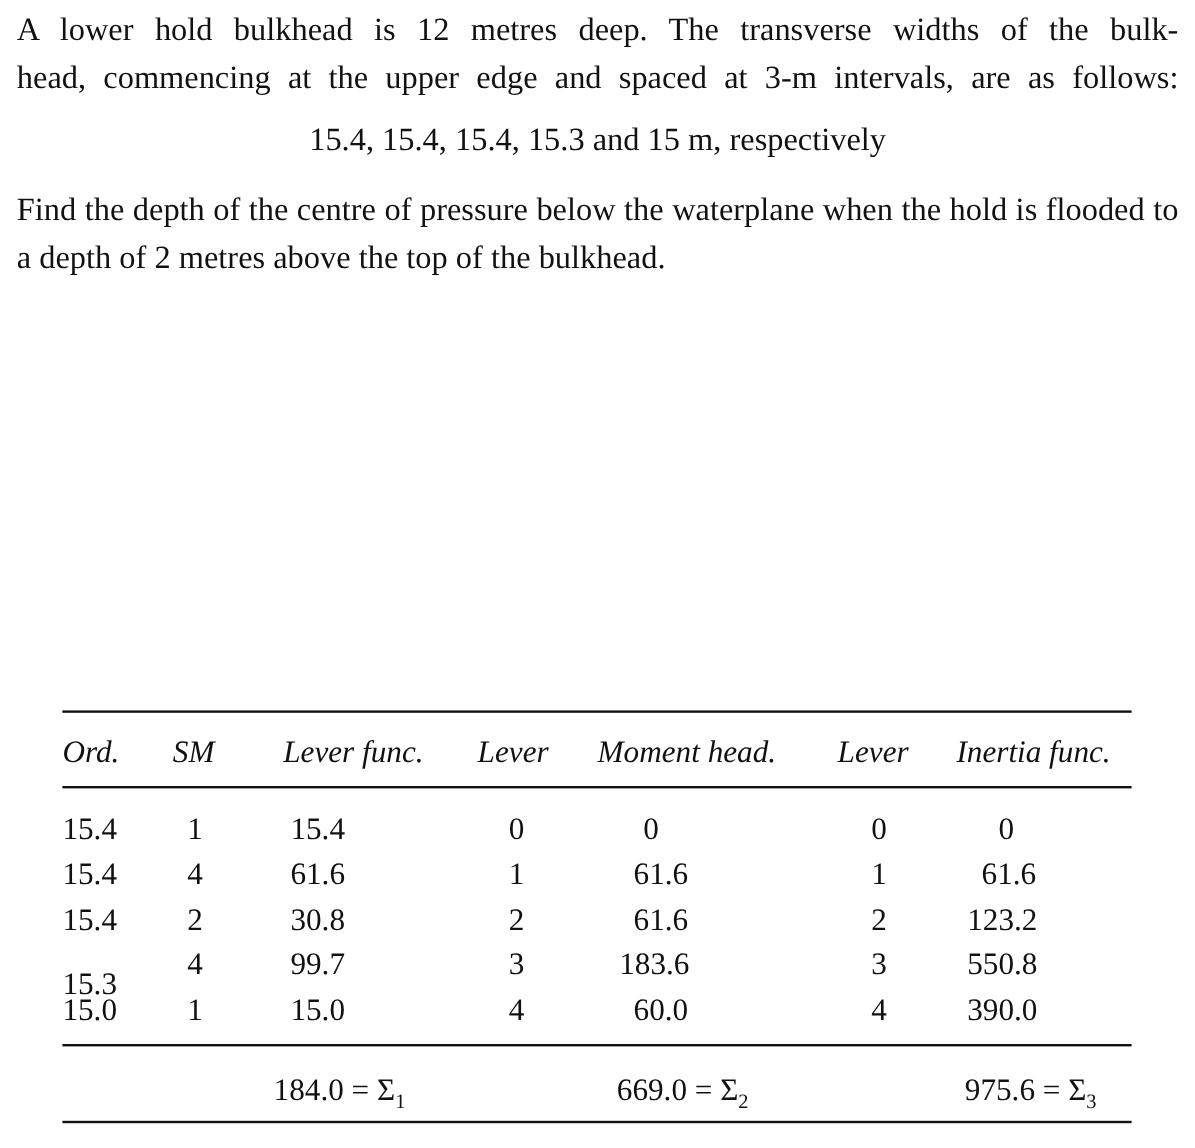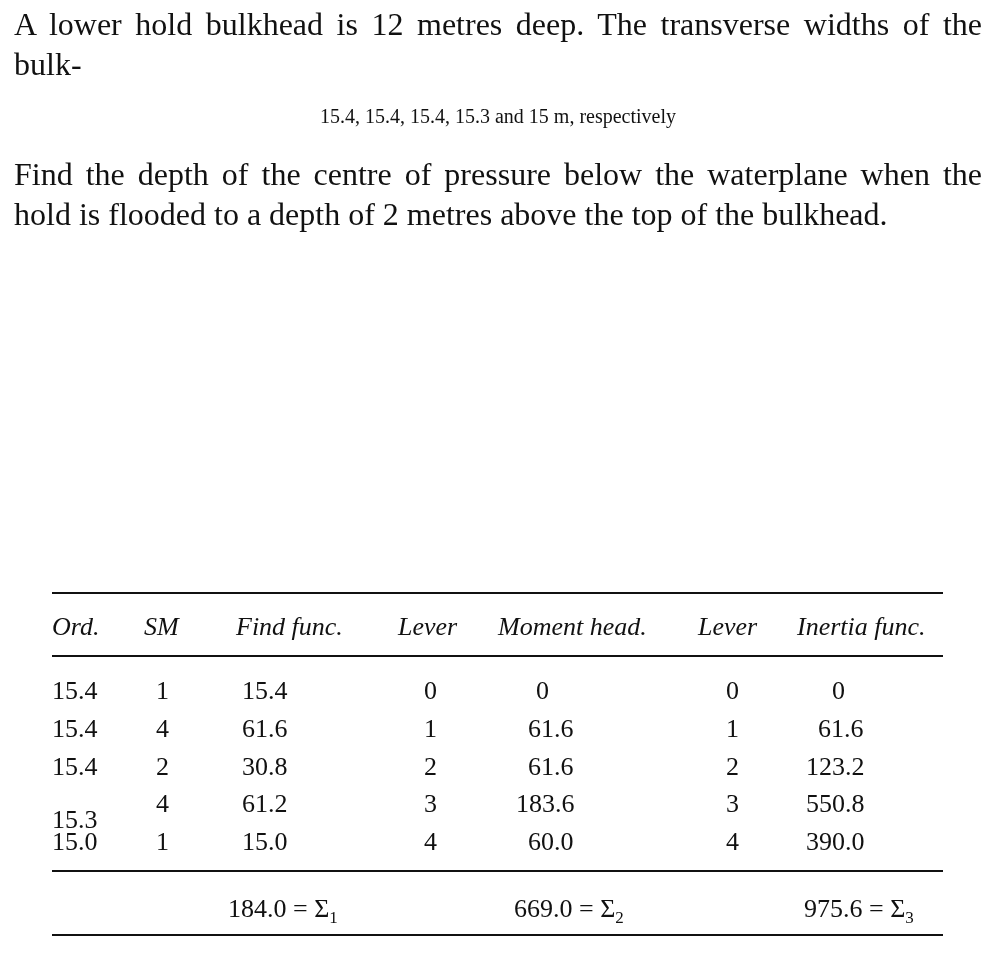--- a/index.html
+++ b/index.html
@@ -2,53 +2,54 @@
 <html><head>
   <meta charset="utf-8">
   <style>
     html, body { margin: 0; padding: 0; background: #ffffff; }
     body {
       width: 996px; height: 957px; position: relative; overflow: hidden;
       font-family: "Liberation Serif", "DejaVu Serif", serif; color: #111;
     }
     .para {
       position: absolute; left: 14px; width: 968px;
-      font-size: 32px; line-height: 40px; text-align: justify;
+      font-size: 27px; line-height: 40px; text-align: justify;
       margin: 0;
     }
     #p1 { top: 4px; text-align-last: justify; }
     #p1 .l2 { display: block; }
     .center-line {
       position: absolute; top: 96px; left: 0; width: 996px;
-      text-align: center; font-size: 20px; line-height: 40px;
+      text-align: center; font-size: 27px; line-height: 40px;
     }
     #p2 { top: 154px; }
     .rule { position: absolute; left: 52px; width: 891px; height: 2px; background: #111; }
     .hdr, .row, .sum { position: absolute; left: 52px; width: 891px; height: 36px; font-size: 26px; line-height: 36px; }
     .hdr span { font-style: italic; }
     .cell { position: absolute; top: 0; white-space: nowrap; }
     .sub { font-size: 17px; vertical-align: -6px; }
   </style>
 </head>
 <body>
 
 <p id="p1" class="para">
   <span class="l1">A lower hold bulkhead is 12 metres deep. The transverse widths of the bulk-</span><br>
+  <span class="l2" style="text-align-last:justify;">head, commencing at the upper edge and spaced at 3-m intervals, are as follows:</span>
 </p>
 
 <div class="center-line">15.4, 15.4, 15.4, 15.3 and 15 m, respectively</div>
 
 <p id="p2" class="para">Find the depth of the centre of pressure below the waterplane when the hold is flooded to a depth of 2 metres above the top of the bulkhead.</p>
 
 <div class="rule" style="top:592px;"></div>
 
 <div class="hdr" style="top:609px;">
   <span class="cell" style="left:0px;">Ord.</span>
   <span class="cell" style="left:92px;">SM</span>
-  <span class="cell" style="left:184px;">Find func.</span>
+  <span class="cell" style="left:184px;">Lever func.</span>
   <span class="cell" style="left:346px;">Lever</span>
   <span class="cell" style="left:446px;">Moment head.</span>
   <span class="cell" style="left:646px;">Lever</span>
   <span class="cell" style="left:745px;">Inertia func.</span>
 </div>
 
 <div class="rule" style="top:655px;"></div>
 
 <div class="row" style="top:673px;">
   <span class="cell" style="left:0px;">15.4</span>
@@ -73,21 +74,21 @@
   <span class="cell" style="left:104px;">2</span>
   <span class="cell" style="left:190px;">30.8</span>
   <span class="cell" style="left:372px;">2</span>
   <span class="cell" style="left:476px;">61.6</span>
   <span class="cell" style="left:674px;">2</span>
   <span class="cell" style="left:754px;">123.2</span>
 </div>
 <div class="row" style="top:786px;">
   <span class="cell" style="left:0px;margin-top:16px;">15.3</span>
   <span class="cell" style="left:104px;">4</span>
-  <span class="cell" style="left:190px;">61.2</span>
+  <span class="cell" style="left:190px;">99.7</span>
   <span class="cell" style="left:372px;">3</span>
   <span class="cell" style="left:464px;">183.6</span>
   <span class="cell" style="left:674px;">3</span>
   <span class="cell" style="left:754px;">550.8</span>
 </div>
 <div class="row" style="top:824px;">
   <span class="cell" style="left:0px;">15.0</span>
   <span class="cell" style="left:104px;">1</span>
   <span class="cell" style="left:190px;">15.0</span>
   <span class="cell" style="left:372px;">4</span>

